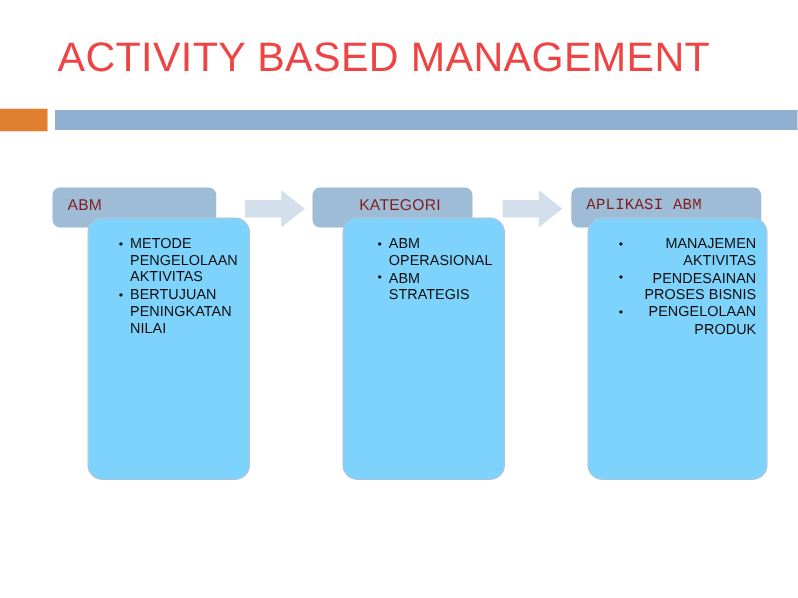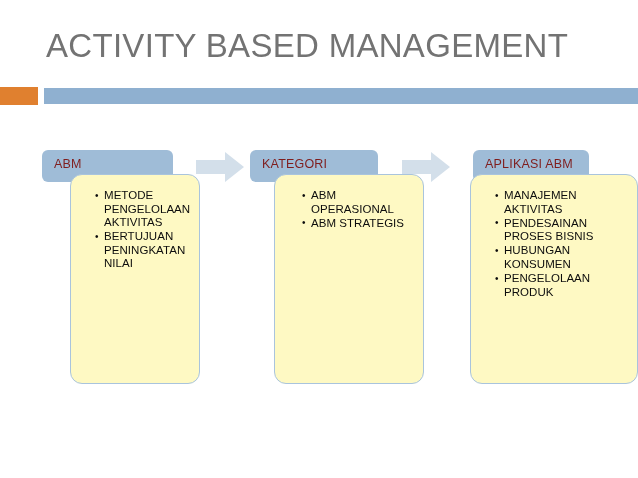--- a/index.html
+++ b/index.html
@@ -22,21 +22,21 @@
 
   
   .slide-title {
     position: absolute;
     left: 46px;
     top: 26px;
     width: 580px;
     font-size: 33px;
     line-height: 40px;
     letter-spacing: 0.3px;
-    color: #737373;
+    color: #ef4444;
     font-weight: 400;
     white-space: nowrap;
   }
 
   
   .divider-orange {
     position: absolute;
     left: 0px;
     top: 87px;
     width: 38px;
@@ -67,21 +67,21 @@
     padding: 6px 0 0 12px;
     font-size: 12.5px;
     line-height: 16px;
     color: #7f1d1d;
     letter-spacing: 0.2px;
     white-space: nowrap;
   }
   .col-body {
     position: absolute;
     top: 24px;
-    background: #fef9c3;
+    background: #7dd3fc;
     border: 1px solid #a9c4dd;
     border-radius: 12px;
     box-sizing: border-box;
     padding: 14px 8px 10px 12px;
     height: 210px;
   }
   .col-body ul {
     margin: 0;
     padding: 0 0 0 12px;
     list-style: none;
@@ -104,27 +104,27 @@
     color: #0d0d0d;
   }
 
   
   #col-1 { left: 42px; width: 175px; }
   #col-1 .col-tab { left: 0px; width: 131px; }
   #col-1 .col-body { left: 28px; width: 130px; }
 
   
   #col-2 { left: 250px; width: 175px; }
-  #col-2 .col-tab { left: 0px; width: 128px; }
-  #col-2 .col-body { left: 24px; width: 150px; padding-left: 15px; }
+  #col-2 .col-tab { left: 0px; width: 128px; text-align: center; }
+  #col-2 .col-body { left: 24px; width: 130px; padding-left: 15px; }
 
   
   #col-3 { left: 457px; width: 175px; }
-  #col-3 .col-tab { left: 16px; width: 116px; }
-  #col-3 .col-body { left: 13px; width: 168px; }
+  #col-3 .col-tab { left: 0px; width: 152px; font-family: Liberation Mono, monospace; }
+  #col-3 .col-body { left: 13px; width: 144px; text-align: right; }
 
   
   .arrow {
     position: absolute;
     top: 152px;
     width: 48px;
     height: 30px;
   }
   .arrow svg { display: block; width: 48px; height: 30px; }
   #arrow-1 { left: 196px; }
@@ -171,19 +171,18 @@
       <polygon points="0,8 29,8 29,0 48,15 29,30 29,22 0,22" fill="#d3dfea"></polygon>
     </svg>
   </div>
 
   <div class="col" id="col-3">
     <div class="col-tab">APLIKASI ABM</div>
     <div class="col-body">
       <ul>
         <li>MANAJEMEN AKTIVITAS</li>
         <li>PENDESAINAN PROSES BISNIS</li>
-        <li>HUBUNGAN KONSUMEN</li>
         <li>PENGELOLAAN PRODUK</li>
       </ul>
     </div>
   </div>
 
 </div>
 
 </body></html>

